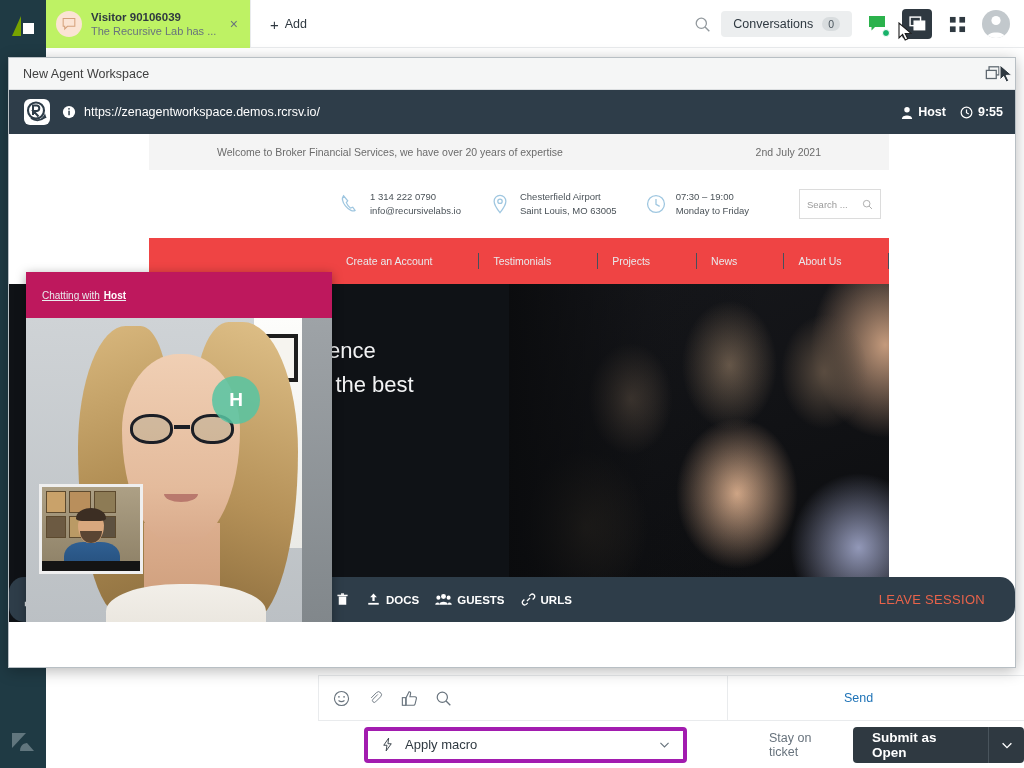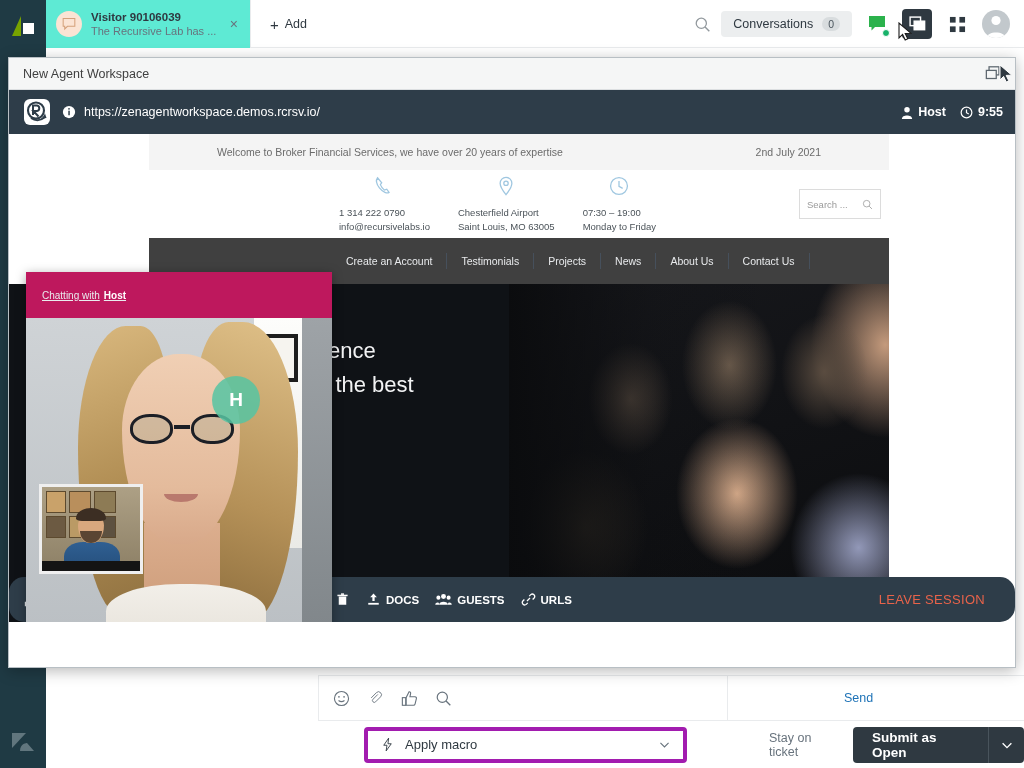--- a/index.html
+++ b/index.html
@@ -22,21 +22,21 @@
   .zd-logo-bottom {
     position: absolute; left: 9px; top: 728px; width: 28px; height: 28px;
     opacity: .62;
   }
   .zd-topbar {
     position: absolute; left: 46px; top: 0; width: 978px; height: 48px;
     background: #ffffff; border-bottom: 1px solid #e9ebed;
   }
   .zd-tab {
     position: absolute; left: 0; top: 0; width: 205px; height: 48px;
-    background: #5eead4; border-right: 1px solid #e9ebed;
+    background: #bef264; border-right: 1px solid #e9ebed;
     display: flex; align-items: center; padding: 0 8px 0 10px;
   }
   .zd-tab-avatar {
     width: 26px; height: 26px; border-radius: 50%;
     background: #fbe4d4; flex: 0 0 auto;
     display: flex; align-items: center; justify-content: center;
   }
   .zd-tab-text { margin-left: 9px; flex: 1 1 auto; overflow: hidden; }
   .zd-tab-title {
     font-size: 11.5px; font-weight: bold; color: #2f3941; line-height: 14px;
@@ -176,32 +176,32 @@
   .site-announce {
     height: 36px; background: #f4f4f4;
     display: flex; align-items: center; padding: 0 68px;
     font-size: 10.5px; color: #6b6b6b; gap: 19px;
   }
   .site-announce .date { margin-left: auto; }
   .site-contactbar {
     height: 68px; background: #fff;
     display: flex; align-items: center; padding: 0 8px 0 190px; gap: 28px;
   }
-  .contact-item { display: flex; align-items: center; gap: 9px; flex-direction: column; }
+  .contact-item { display: flex; align-items: center; gap: 9px; }
   .contact-ico { width: 22px; height: 22px; flex: 0 0 auto; opacity: .75; }
   .contact-txt { font-size: 9.5px; color: #4a5258; line-height: 14px; }
   .site-search {
     margin-left: auto; width: 82px; height: 30px; border: 1px solid #dcdcdc;
     display: flex; align-items: center; padding: 0 7px;
     font-size: 9.5px; color: #9a9a9a;
   }
   .site-search .s-ico { margin-left: auto; opacity: .6; }
   .site-nav {
-    height: 46px; background: #404040;
-    display: flex; align-items: center; padding-left: 190px;
+    height: 46px; background: #ef4444;
+    display: flex; align-items: center; padding-left: 190px; gap: 32px;
   }
   .nav-item {
     font-size: 10.5px; color: #e8eaec; padding: 0 14px;
     border-left: 1px solid #46505c; line-height: 16px; cursor: pointer;
     white-space: nowrap;
   }
   .nav-item:first-child { border-left: none; padding-left: 7px; }
   .nav-end { width: 1px; height: 16px; background: #46505c; }
   .site-hero {
     position: relative; height: 338px; background: #0f1216; overflow: hidden;

